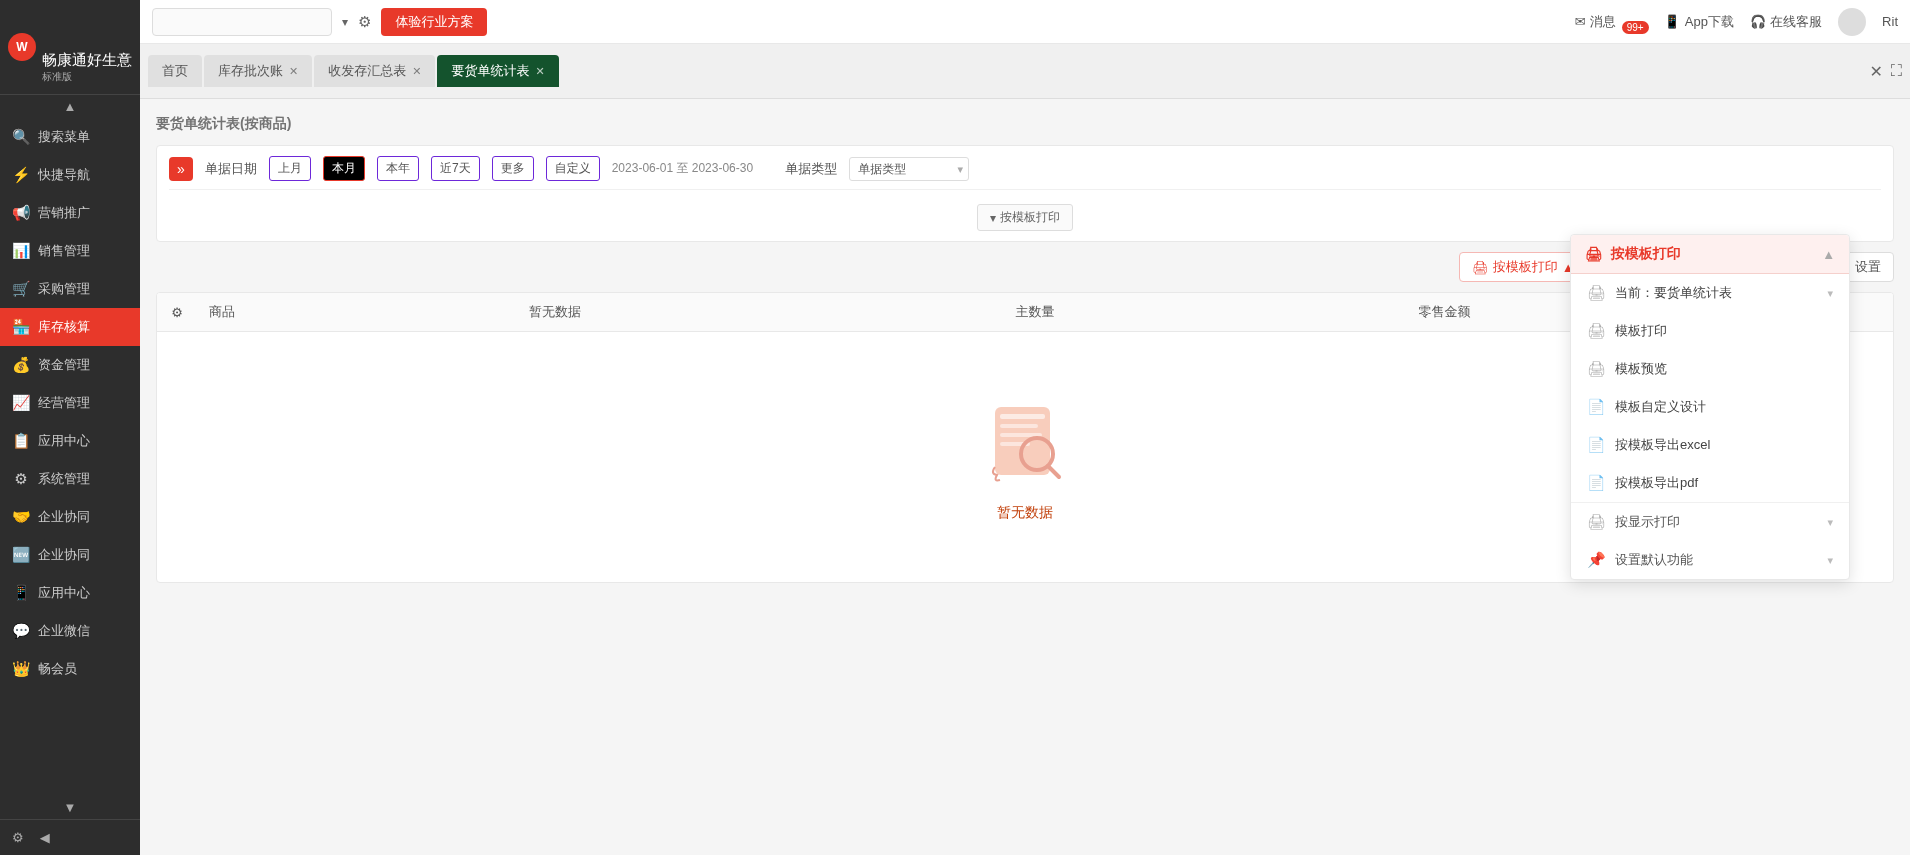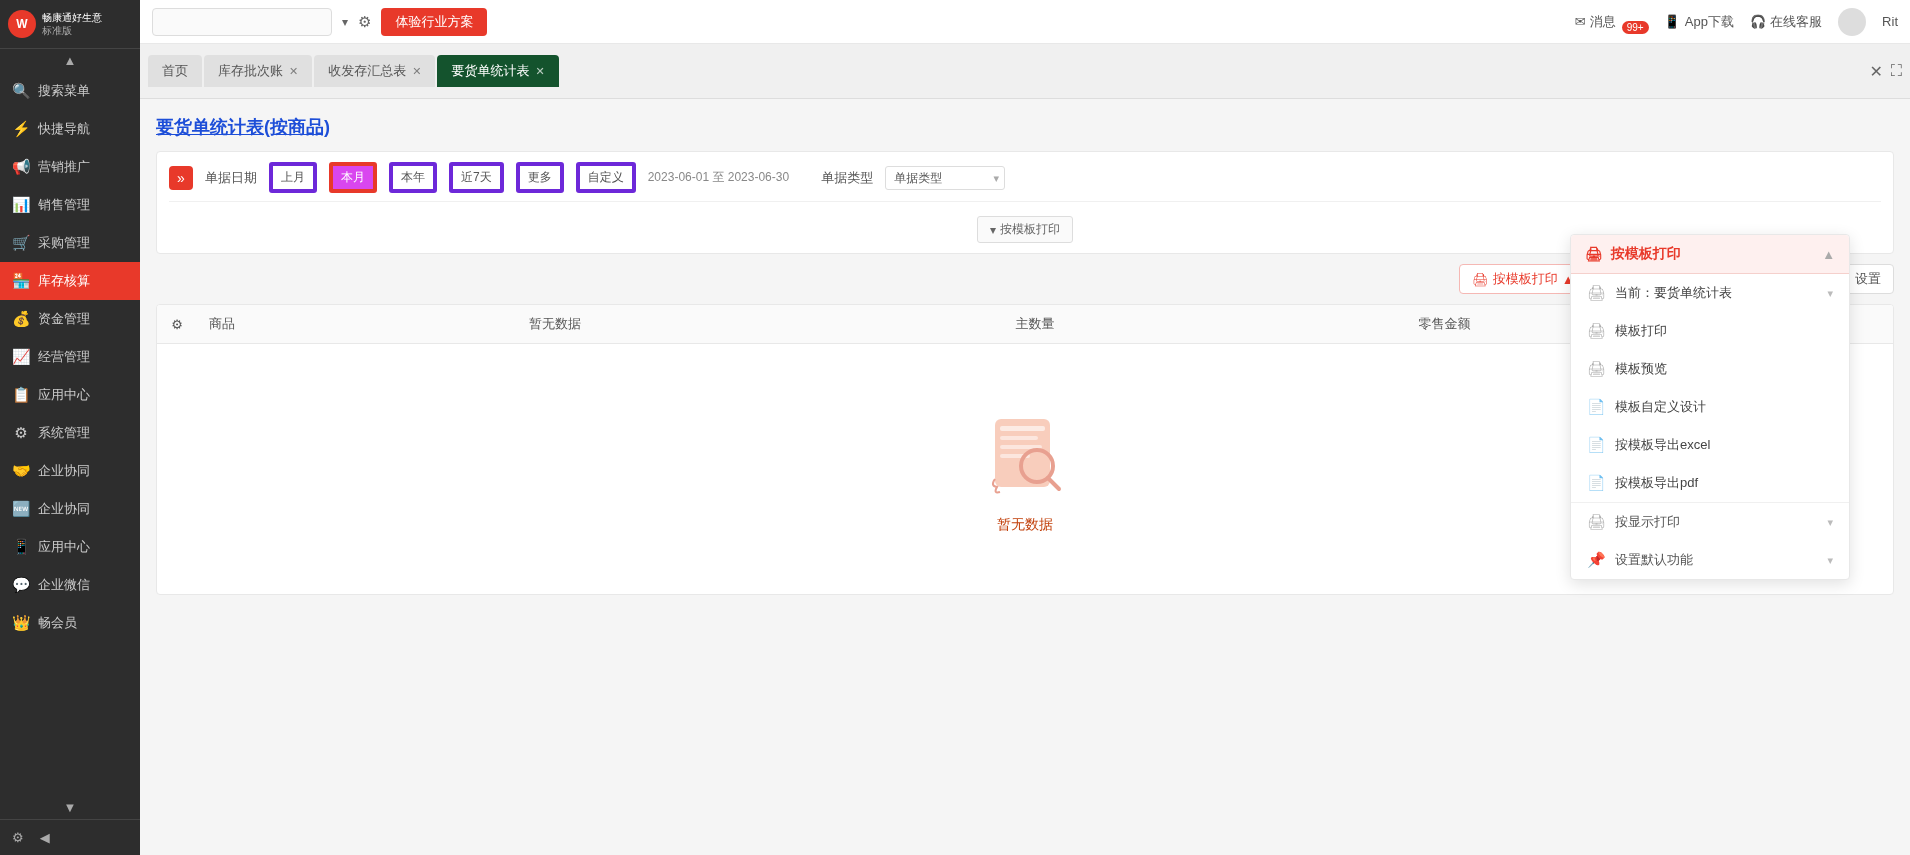--- a/index.html
+++ b/index.html
@@ -22,21 +22,21 @@
       align-items: center;
       gap: 6px;
     }
     .sidebar-logo-icon {
       width: 28px; height: 28px;
       background: #e8392a;
       border-radius: 50%;
       display: flex; align-items: center; justify-content: center;
       color: white; font-size: 12px; font-weight: bold;
     }
-    .sidebar-logo-text { font-size: 10px; color: #fff; line-height: 1.3; }
+    .sidebar-logo-text { font-size: 15px; color: #fff; line-height: 1.3; margin-top: 40px; }
     .sidebar-logo-badge { font-size: 10px; color: #aaa; }
     .sidebar-scroll { flex: 1; overflow-y: auto; }
     .sidebar-scroll::-webkit-scrollbar { width: 3px; }
     .sidebar-scroll::-webkit-scrollbar-thumb { background: #555; }
     .sidebar-item {
       display: flex;
       align-items: center;
       gap: 8px;
       padding: 10px 12px;
       cursor: pointer;
@@ -144,21 +144,21 @@
     }
     .tab-close { font-size: 11px; cursor: pointer; opacity: 0.7; }
     .tabbar-right { margin-left: auto; display: flex; align-items: center; gap: 8px; }
     .tabbar-icon-btn { cursor: pointer; color: #666; font-size: 16px; }
 
     
     .content { flex: 1; overflow: auto; padding: 16px; position: relative; }
 
     
     .page-header { margin-bottom: 12px; }
-    .page-title { font-size: 18px; font-weight: bold; color: #1d4ed8; text-decoration: underline; }
+    .page-title { font-size: 14px; font-weight: bold; color: #737373; }
 
     
     .filter-bar {
       background: #fff;
       border: 1px solid #e8e8e8;
       border-radius: 4px;
       padding: 10px 12px;
       margin-bottom: 10px;
     }
     .filter-row { display: flex; align-items: center; gap: 12px; flex-wrap: wrap; }
@@ -170,29 +170,29 @@
       background: #e8392a;
       color: white;
       border-radius: 4px;
       cursor: pointer;
       font-size: 14px;
       flex-shrink: 0;
     }
     .filter-label { color: #555; font-size: 13px; white-space: nowrap; }
     .date-btn {
       padding: 3px 8px;
-      border: 4px solid #6d28d9;
+      border: 1px solid #6d28d9;
       border-radius: 3px;
       background: #fff;
       font-size: 12px;
       cursor: pointer;
       color: #555;
     }
     .date-btn.active {
-      background: #d946ef;
+      background: #000000;
       color: #fff;
       border-color: #e8392a;
     }
     .date-range { font-size: 12px; color: #888; }
     .filter-select {
       border: 1px solid #ddd;
       border-radius: 3px;
       padding: 4px 24px 4px 8px;
       font-size: 12px;
       color: #555;

